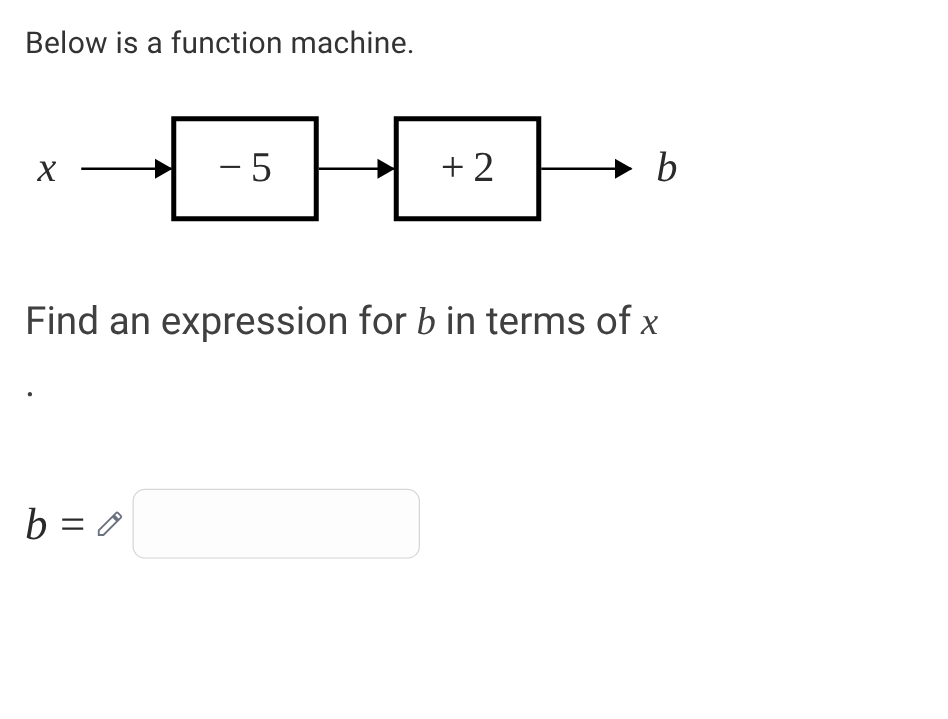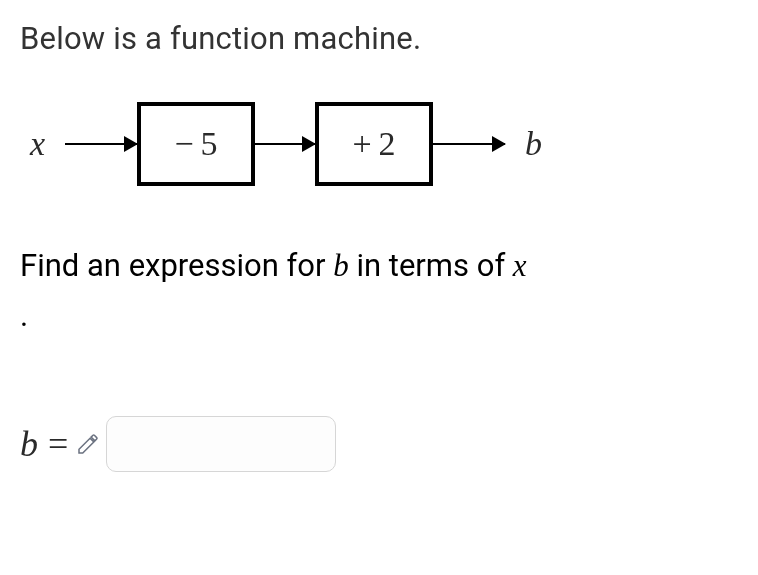--- a/index.html
+++ b/index.html
@@ -5,21 +5,21 @@
   body {
     margin: 0;
     padding: 20px 20px 0 20px;
     font-family: -apple-system, BlinkMacSystemFont, "Segoe UI", Roboto, "Helvetica Neue", Arial, sans-serif;
     color: #2a2a2a;
     background: #fff;
     width: 758px;
     box-sizing: border-box;
   }
   .prompt-line {
-    font-size: 31px;
+    font-size: 24px;
     letter-spacing: 0.2px;
     color: #333;
     margin-bottom: 45px;
   }
   .mathvar {
     font-family: Georgia, "Times New Roman", serif;
     font-style: italic;
   }
   .diagram {
     display: flex;
@@ -57,23 +57,23 @@
     height: 76px;
     display: flex;
     align-items: center;
     justify-content: center;
     font-family: Georgia, "Times New Roman", serif;
     font-size: 34px;
     background: #fff;
   }
   .question2 {
     font-size: 31px;
-    color: #000000;
+    color: #404040;
     line-height: 1.6;
-    margin-bottom: 76px;
+    margin-bottom: 60px;
   }
   .answer-row {
     display: flex;
     align-items: center;
   }
   .answer-label {
     font-family: Georgia, "Times New Roman", serif;
     font-style: italic;
     font-size: 36px;
     margin-right: 10px;

